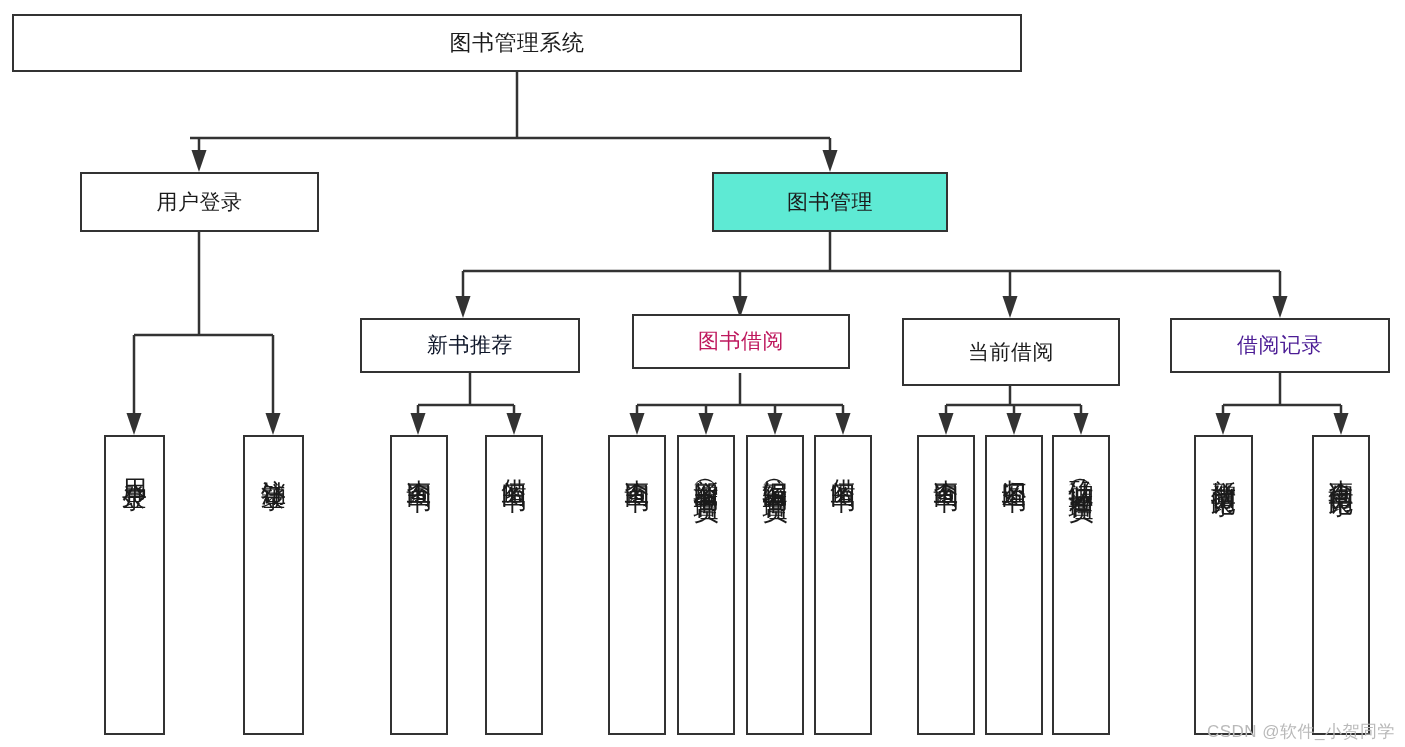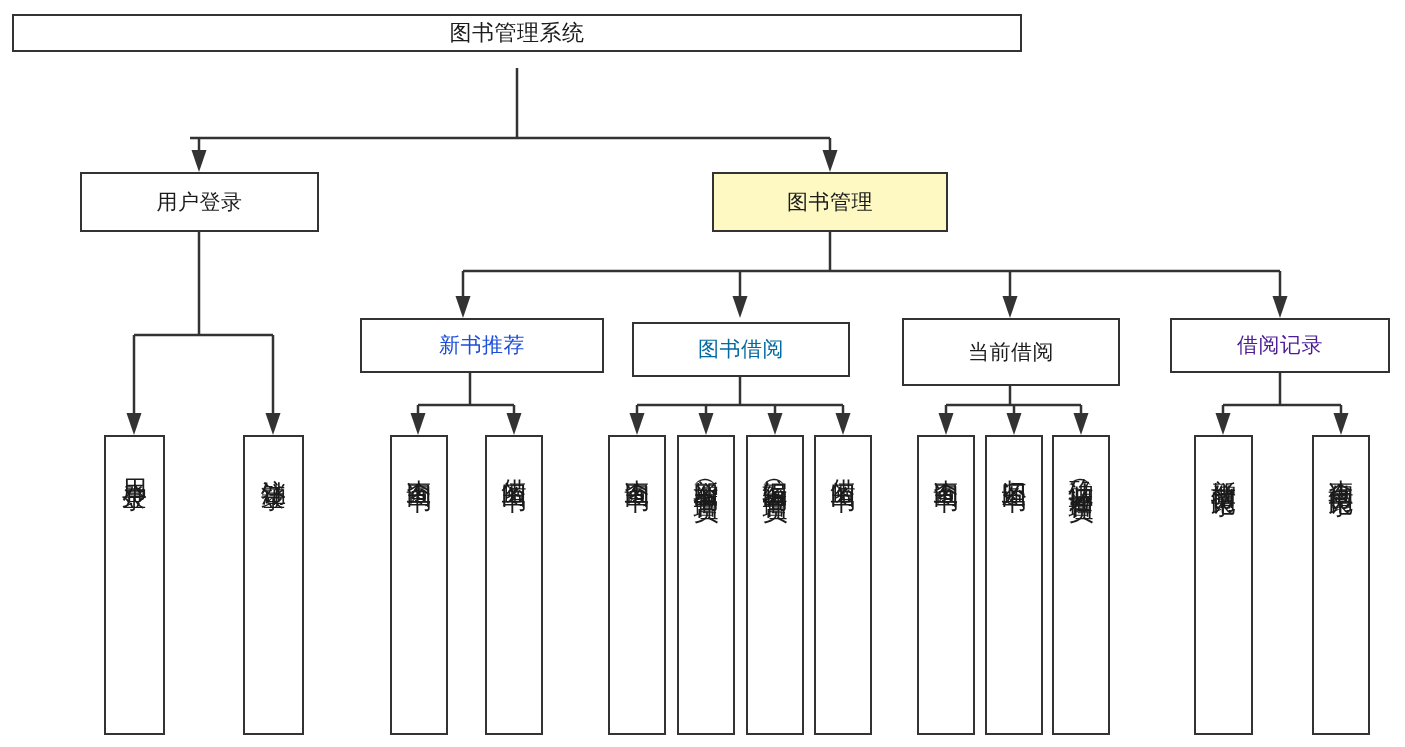--- a/index.html
+++ b/index.html
@@ -122,33 +122,33 @@
       <polygon points="1006.5,413 1021.5,413 1014,435" fill="#333333"></polygon>
       <line x1="1081" y1="405" x2="1081" y2="418" stroke="#333333" stroke-width="2.5"></line>
       <polygon points="1073.5,413 1088.5,413 1081,435" fill="#333333"></polygon>
       <line x1="1223" y1="405" x2="1223" y2="418" stroke="#333333" stroke-width="2.5"></line>
       <polygon points="1215.5,413 1230.5,413 1223,435" fill="#333333"></polygon>
       <line x1="1341" y1="405" x2="1341" y2="418" stroke="#333333" stroke-width="2.5"></line>
       <polygon points="1333.5,413 1348.5,413 1341,435" fill="#333333"></polygon>
     </svg>
 
   <div id="nodes">
-      <div class="node horiz root" style="left: 12px; top: 14px; width: 1010px; height: 38px; border-color: rgb(51, 51, 51); background: rgb(255, 255, 255); color: rgb(27, 27, 27);">
+      <div class="node horiz root" style="left: 12px; top: 14px; width: 1010px; height: 58px; border-color: rgb(51, 51, 51); background: rgb(255, 255, 255); color: rgb(27, 27, 27);">
         <span class="lbl">图书管理系统</span>
       </div>
       <div class="node horiz" style="left: 80px; top: 172px; width: 239px; height: 60px; border-color: rgb(51, 51, 51); background: rgb(255, 255, 255); color: rgb(27, 27, 27);">
         <span class="lbl">用户登录</span>
       </div>
-      <div class="node horiz" style="left: 712px; top: 172px; width: 236px; height: 60px; border-color: rgb(51, 51, 51); background: #fef9c3; color: rgb(27, 27, 27);">
+      <div class="node horiz" style="left: 712px; top: 172px; width: 236px; height: 60px; border-color: rgb(51, 51, 51); background: #5eead4; color: rgb(27, 27, 27);">
         <span class="lbl">图书管理</span>
       </div>
-      <div class="node horiz" style="left: 360px; top: 318px; width: 244px; height: 55px; border-color: rgb(51, 51, 51); background: rgb(255, 255, 255); color: #1d4ed8;">
+      <div class="node horiz" style="left: 360px; top: 318px; width: 220px; height: 55px; border-color: rgb(51, 51, 51); background: rgb(255, 255, 255); color: #0f172a;">
         <span class="lbl">新书推荐</span>
       </div>
-      <div class="node horiz" style="left: 632px; top: 322px; width: 218px; height: 55px; border-color: rgb(51, 51, 51); background: rgb(255, 255, 255); color: #0369a1;">
+      <div class="node horiz" style="left: 632px; top: 314px; width: 218px; height: 55px; border-color: rgb(51, 51, 51); background: rgb(255, 255, 255); color: #be185d;">
         <span class="lbl">图书借阅</span>
       </div>
       <div class="node horiz" style="left: 902px; top: 318px; width: 218px; height: 68px; border-color: rgb(51, 51, 51); background: rgb(255, 255, 255); color: rgb(27, 27, 27);">
         <span class="lbl">当前借阅</span>
       </div>
       <div class="node horiz" style="left: 1170px; top: 318px; width: 220px; height: 55px; border-color: rgb(51, 51, 51); background: rgb(255, 255, 255); color: #4c1d95;">
         <span class="lbl">借阅记录</span>
       </div>
       <div class="node vert" style="left: 104px; top: 435px; width: 61px; height: 300px; border-color: rgb(51, 51, 51); background: rgb(255, 255, 255); color: rgb(27, 27, 27);">
         <span class="lbl">用户登录</span>
@@ -184,14 +184,15 @@
         <span class="lbl">确认归还（管理员）</span>
       </div>
       <div class="node vert" style="left: 1194px; top: 435px; width: 59px; height: 300px; border-color: rgb(51, 51, 51); background: rgb(255, 255, 255); color: rgb(27, 27, 27);">
         <span class="lbl">新增借阅记录</span>
       </div>
       <div class="node vert" style="left: 1312px; top: 435px; width: 58px; height: 300px; border-color: rgb(51, 51, 51); background: rgb(255, 255, 255); color: rgb(27, 27, 27);">
         <span class="lbl">查询借阅记录</span>
       </div>
     </div>
 
+  <div id="watermark">CSDN @软件_小贺同学</div>
 
 </div>
 
 </body></html>

